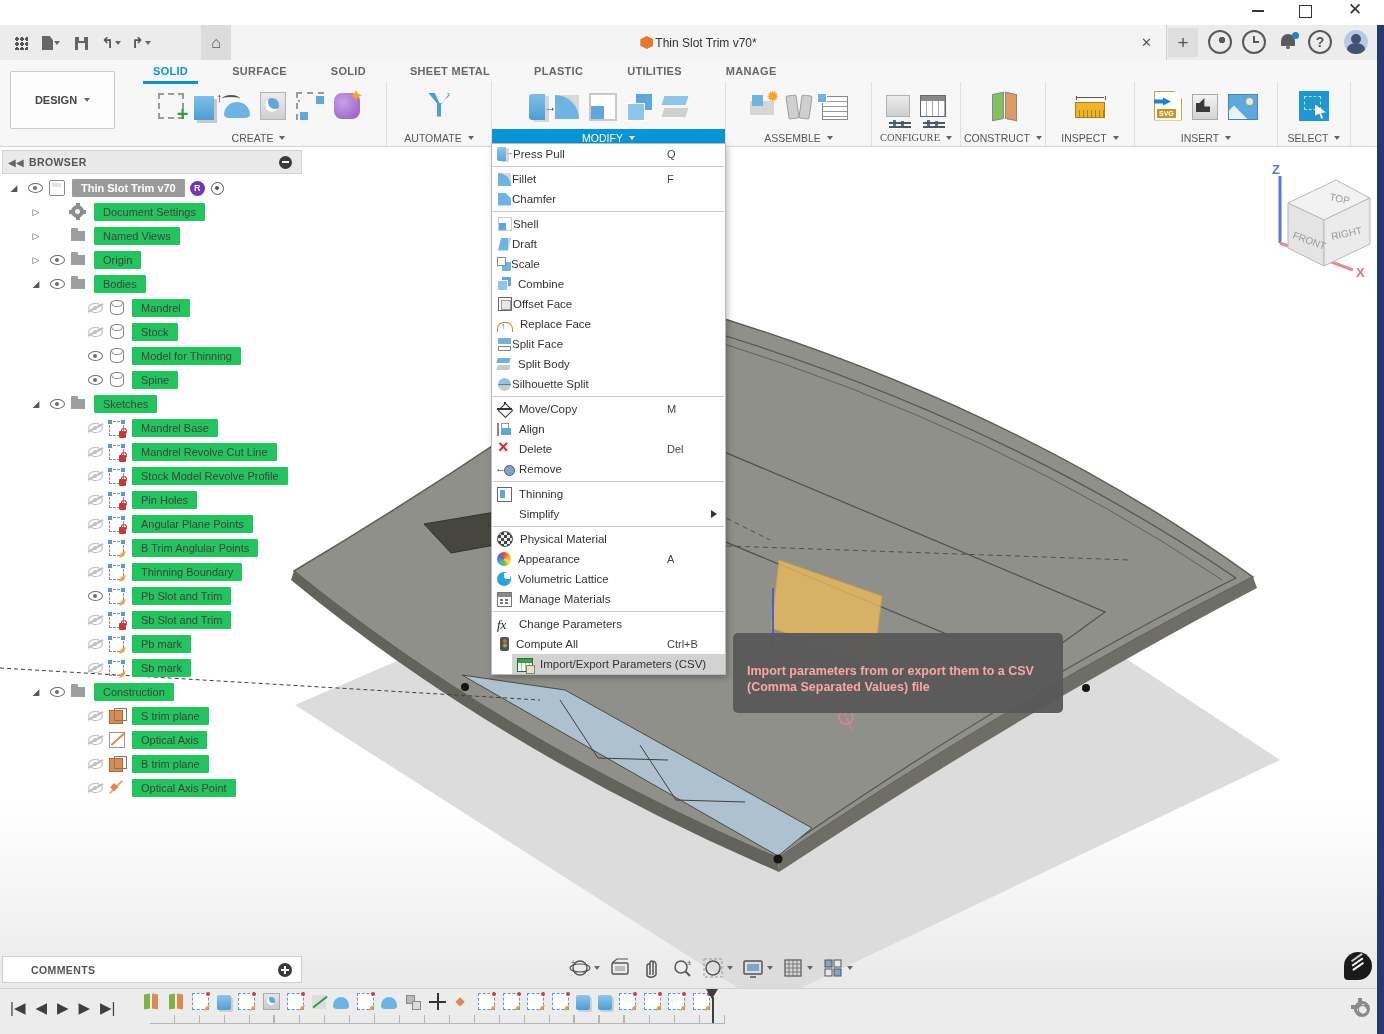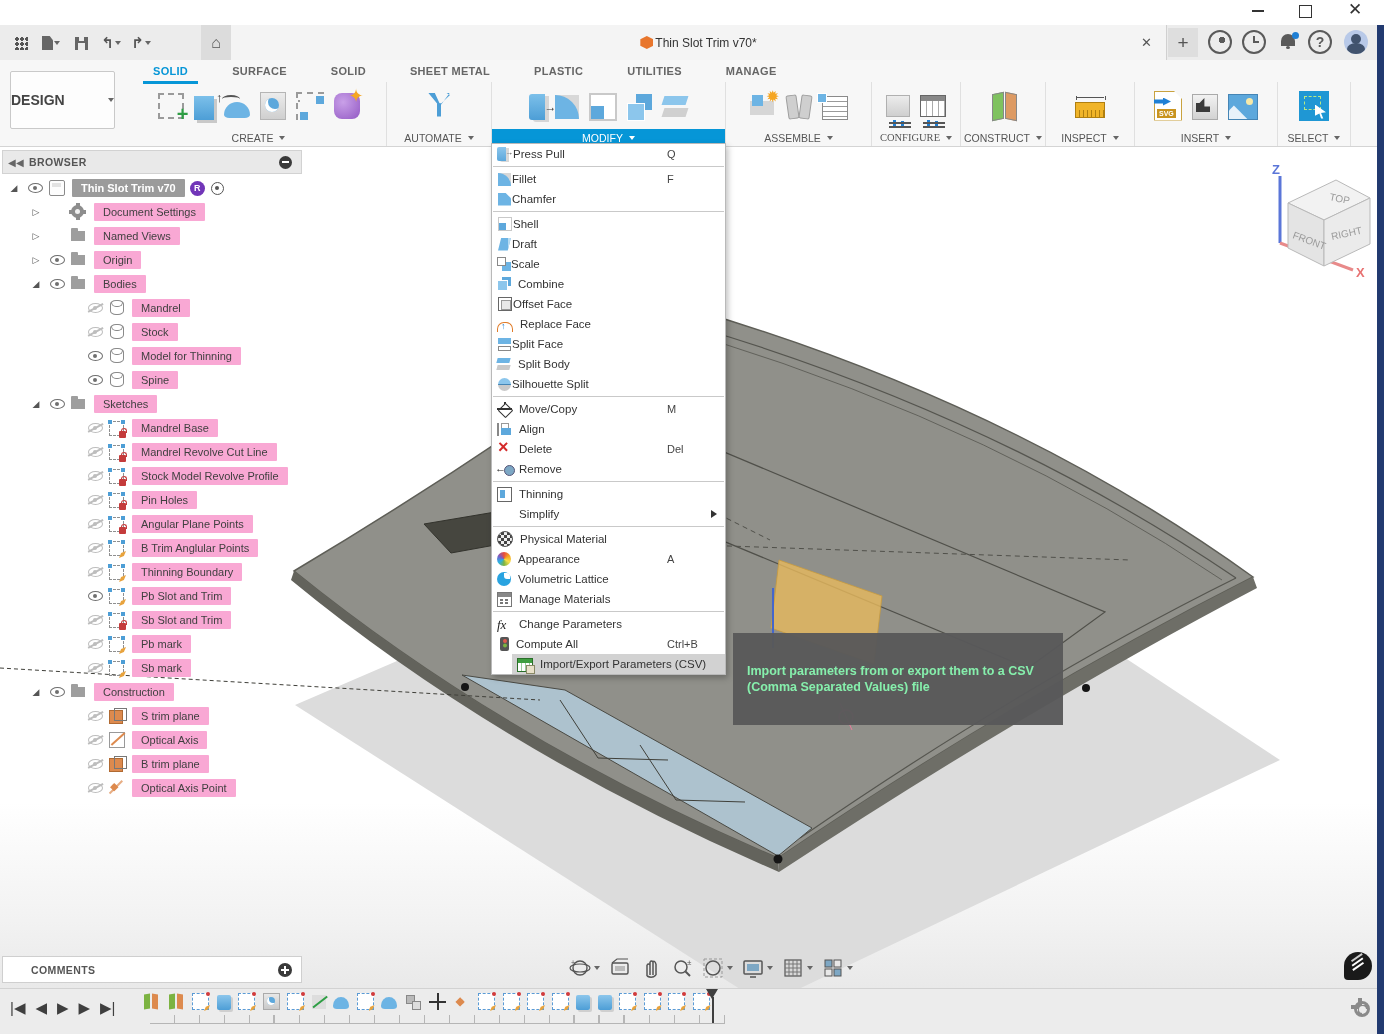--- a/index.html
+++ b/index.html
@@ -49,21 +49,21 @@
   .bellshape{width:14px;height:12px;background:#5a5a5a;border-radius:7px 7px 0 0;margin:4px auto 0;position:relative;}
   .bellshape:after{content:"";position:absolute;left:5px;bottom:-3px;width:4px;height:3px;background:#5a5a5a;border-radius:50%;}
   .belldot{position:absolute;right:1px;top:2px;width:7px;height:7px;border-radius:50%;background:#1f7fd4;}
   #ico-help{left:1308px;color:#5a5a5a;font-weight:bold;font-size:14px;text-align:center;line-height:20px;}
   #ico-avatar{left:1344px;background:#b8c9e8;border:none;overflow:hidden;}
   #ico-avatar:before{content:"";position:absolute;left:7px;top:4px;width:10px;height:10px;border-radius:50%;background:#41536e;}
   #ico-avatar:after{content:"";position:absolute;left:3px;top:13px;width:18px;height:12px;border-radius:50%;background:#41536e;}
 
   
   #ribbon{left:0;top:60px;width:1384px;height:86px;background:#f7f7f7;border-bottom:1px solid #d4d4d4;}
-  #design-box{left:10px;top:11px;width:103px;height:56px;background:#fdfdfd;border:1px solid #c9c9c9;border-radius:2px;display:flex;align-items:center;justify-content:space-between;gap:6px;font-size:14px;font-weight:bold;color:#444;cursor:pointer;}
+  #design-box{left:10px;top:11px;width:103px;height:56px;background:#fdfdfd;border:1px solid #c9c9c9;border-radius:2px;display:flex;align-items:center;justify-content:center;gap:6px;font-size:11px;font-weight:bold;color:#444;cursor:pointer;}
   #rtabs{left:131px;top:2px;height:20px;display:flex;gap:0;}
   .rtab{padding:0 22px;font-size:11px;font-weight:bold;color:#666;letter-spacing:.3px;line-height:18px;cursor:pointer;position:relative;}
   .rtab.active{color:#0696d7;}
   .rtab.active:after{content:"";position:absolute;left:12px;right:12px;bottom:-2px;height:3px;background:#0696d7;}
   #rgroups{left:131px;top:22px;height:64px;display:flex;}
   .rgroup{position:relative;height:64px;border-right:1px solid #e0e0e0;display:flex;flex-direction:column;}
   .ricons{flex:1;display:flex;align-items:center;justify-content:center;gap:10px;padding:0 12px;}
   .rlabel{height:17px;font-size:10.5px;color:#555;display:flex;align-items:center;justify-content:center;gap:5px;cursor:pointer;}
   .rgroup.active .rlabel{background:#0696d7;color:#fff;}
   .rgroup.active .rlabel .caret{border-top-color:#fff;}
@@ -144,21 +144,21 @@
   #tree{left:2px;top:176px;width:300px;}
   .trow{height:24px;display:flex;align-items:center;font-size:11px;color:#3f3f3f;}
   .texp{width:16px;text-align:center;color:#555;font-size:9px;cursor:pointer;flex:none;}
   .teye{flex:none;width:15px;height:10px;border:1.6px solid #6f6f6f;border-radius:50%;position:relative;margin:0 6px;cursor:pointer;box-sizing:border-box;}
   .teye:after{content:"";position:absolute;left:4px;top:1.8px;width:4px;height:4px;border-radius:50%;background:#6f6f6f;}
   .teye.off{border-color:#bdbdbd;}
   .teye.off:after{background:#bdbdbd;}
   .teye.off:before{content:"";position:absolute;left:-2px;top:3px;width:17px;height:1.6px;background:#bdbdbd;transform:rotate(-28deg);}
   .teye.none{visibility:hidden;}
   .tico{flex:none;width:16px;height:16px;margin-right:7px;position:relative;}
-  .tlabel{background:#f9a8d4;padding:3px 9px;border-radius:1px;white-space:nowrap;cursor:pointer;}
+  .tlabel{background:#22c55e;padding:3px 9px;border-radius:1px;white-space:nowrap;cursor:pointer;}
   .trow.sel .tlabel{background:#9b9b9b;color:#fff;font-weight:bold;}
   .badge-r{flex:none;width:15px;height:15px;border-radius:50%;background:#7135b8;color:#fff;font-size:9px;font-weight:bold;display:flex;align-items:center;justify-content:center;margin-left:5px;}
   .badge-target{flex:none;width:13px;height:13px;border:1.6px solid #555;border-radius:50%;margin-left:6px;position:relative;box-sizing:border-box;}
   .badge-target:after{content:"";position:absolute;left:3px;top:3px;width:4px;height:4px;border-radius:50%;background:#555;}
   
   .ti-cube{width:14px;height:14px;background:#fdfdfd;border:1.4px solid #8a8a8a;border-radius:2px;}
   .ti-cube:after{content:"";position:absolute;left:2px;top:2px;width:9px;height:4px;background:#e3e3e3;}
   .ti-gear{width:13px;height:13px;border-radius:50%;background:#8d8d8d;margin-top:1px;}
   .ti-gear:before{content:"";position:absolute;left:4.5px;top:-2px;width:4px;height:17px;background:#8d8d8d;}
   .ti-gear:after{content:"";position:absolute;left:-2px;top:4.5px;width:17px;height:4px;background:#8d8d8d;box-shadow:0 0 0 0 #8d8d8d;}
@@ -237,21 +237,21 @@
   .mi-managemat:after{content:"";position:absolute;left:2px;top:6px;width:3px;height:2px;background:#777;box-shadow:0 3px 0 #777,5px 0 0 #777,5px 3px 0 #777;}
   .mi-fx{font-style:italic;font-family:"Liberation Serif","DejaVu Serif",serif;font-size:13px;color:#222;}
   .mi-compute{width:9px;height:14px;background:#555;border-radius:2px;margin-left:3px;}
   .mi-compute:after{content:"";position:absolute;left:2.5px;top:1.5px;width:4px;height:4px;border-radius:50%;background:#e05a4e;box-shadow:0 4.5px 0 #7cb342;}
   .mi-importexport{width:14px;height:12px;margin-top:2px;border:1px solid #2a6e2a;background:
      linear-gradient(#3f9e3f 0 4px,transparent 4px),
      repeating-linear-gradient(90deg,#fff 0 3px,#9c9 3px 4px);}
   .mi-importexport:after{content:"";position:absolute;right:-3px;bottom:-3px;width:7px;height:7px;background:#e8e0c9;border:1px solid #886;}
 
   
-  #tooltip{left:733px;top:633px;width:330px;height:92px;background:rgba(88,88,90,.96);border-radius:0;color:#86efac;
+  #tooltip{left:733px;top:633px;width:330px;height:80px;background:rgba(88,88,90,.96);border-radius:5px;color:#fca5a5;
     font-size:12.5px;font-weight:bold;line-height:16px;padding:30px 14px 0 14px;box-sizing:border-box;z-index:31;}
 
   
   #canvas{left:0;top:146px;width:1384px;height:842px;background:linear-gradient(#ffffff 78%,#f2f2f2 92%,#e9e9e9);z-index:0;}
 
   
   #viewcube{left:1258px;top:158px;width:120px;height:120px;z-index:5;}
 
   
   #navbar{left:566px;top:952px;height:32px;display:flex;align-items:center;gap:3px;z-index:6;}

